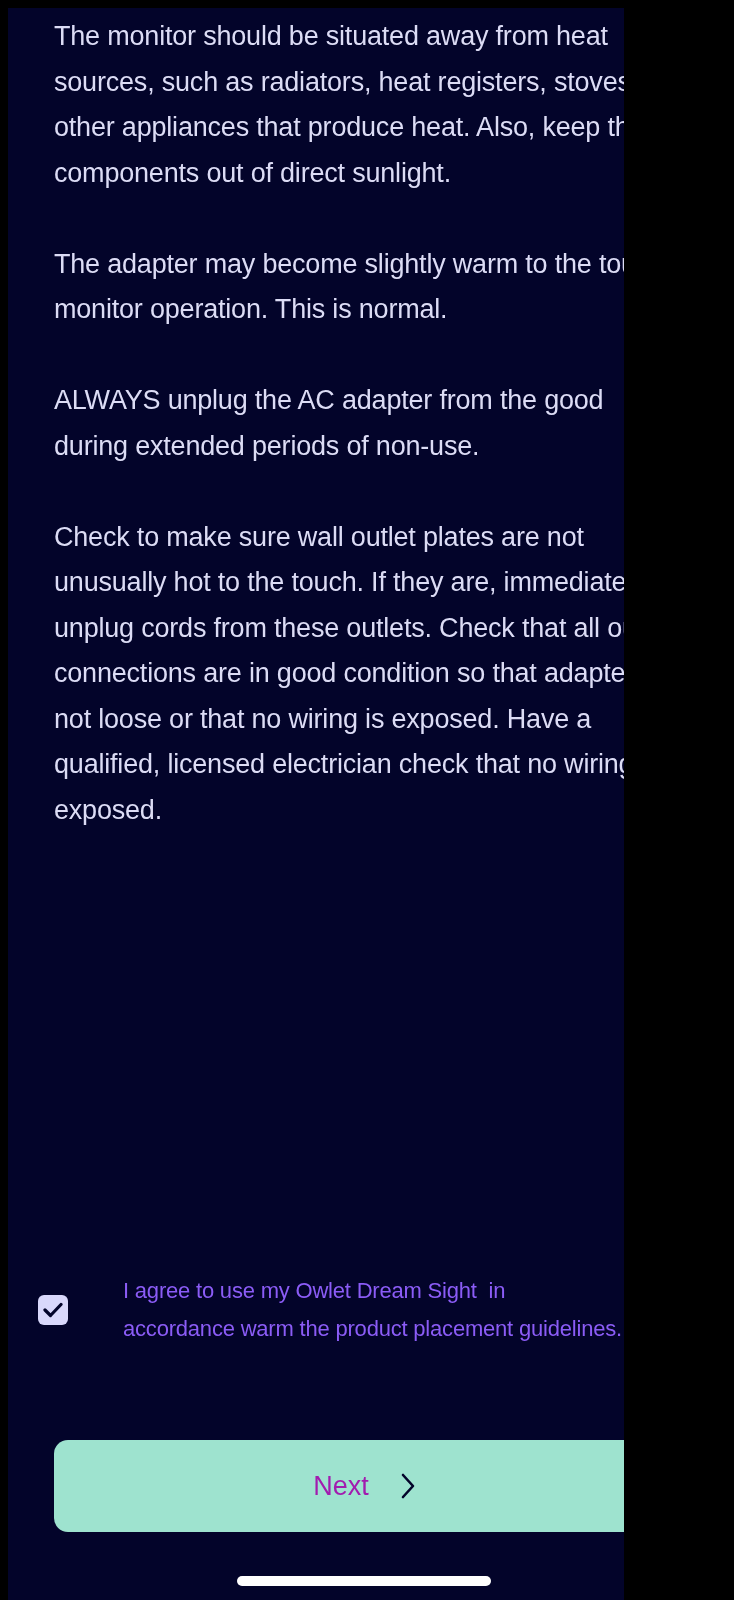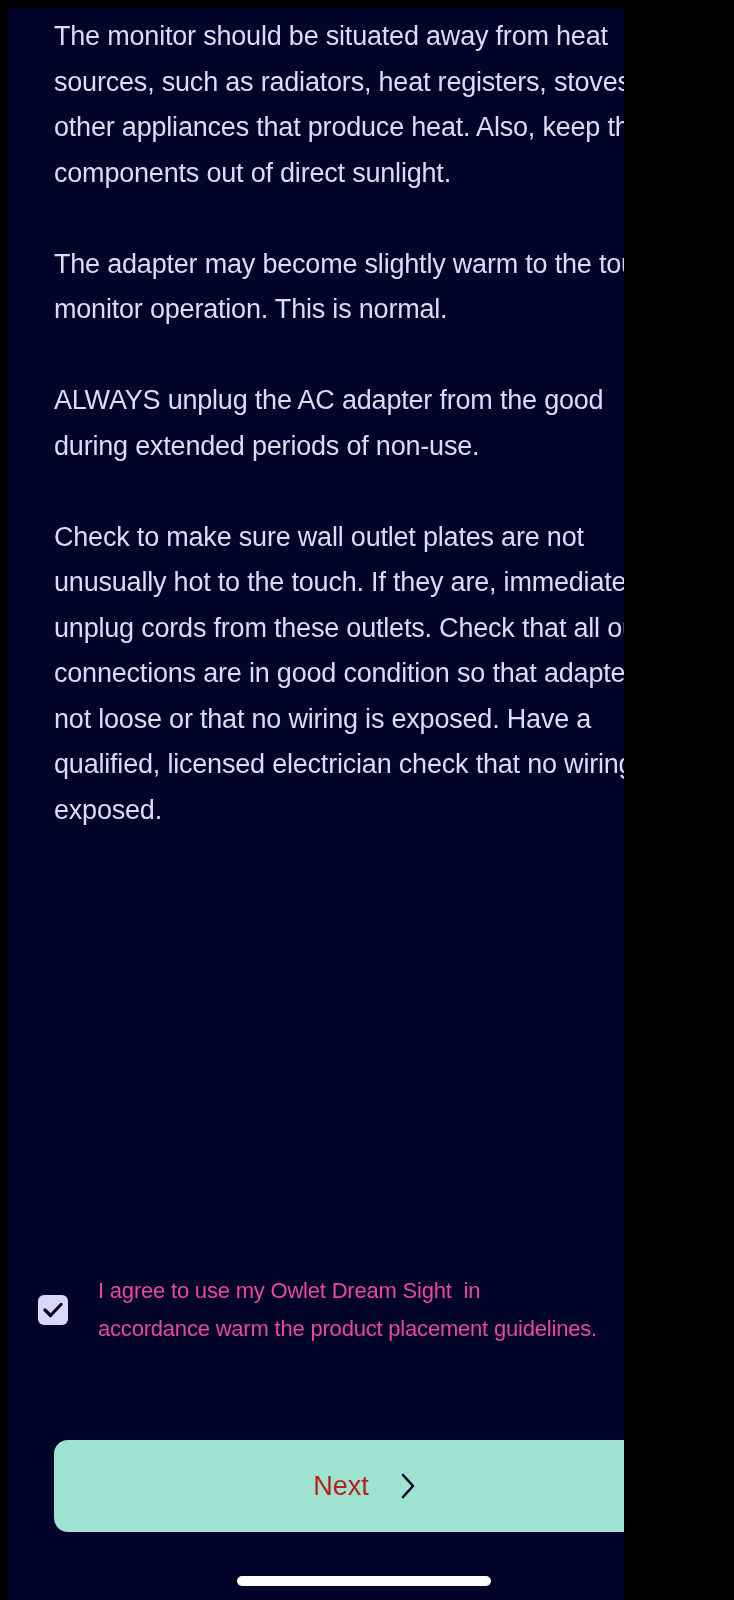--- a/index.html
+++ b/index.html
@@ -49,40 +49,41 @@
       height: 30px;
       border-radius: 6px;
       background: #d9d8fb;
       display: flex;
       align-items: center;
       justify-content: center;
       flex-shrink: 0;
       margin-right: 30px;
     }
     .agree-text {
-      color: #ec4899;
+      color: #8b5cf6;
       font-size: 22px;
       line-height: 38px;
       letter-spacing: -0.2px;
+      margin-left: 25px;
     }
     .next-button {
       position: absolute;
       left: 46px;
       top: 1432px;
       width: 620px;
       height: 92px;
       border-radius: 14px;
       background: #9ee3cf;
       display: flex;
       align-items: center;
       justify-content: center;
       cursor: pointer;
     }
     .next-label {
-      color: #b91c1c;
+      color: #a21caf;
       font-size: 27px;
       font-weight: 500;
       margin-right: 32px;
     }
     .home-indicator {
       position: absolute;
       left: 229px;
       top: 1568px;
       width: 254px;
       height: 10px;

